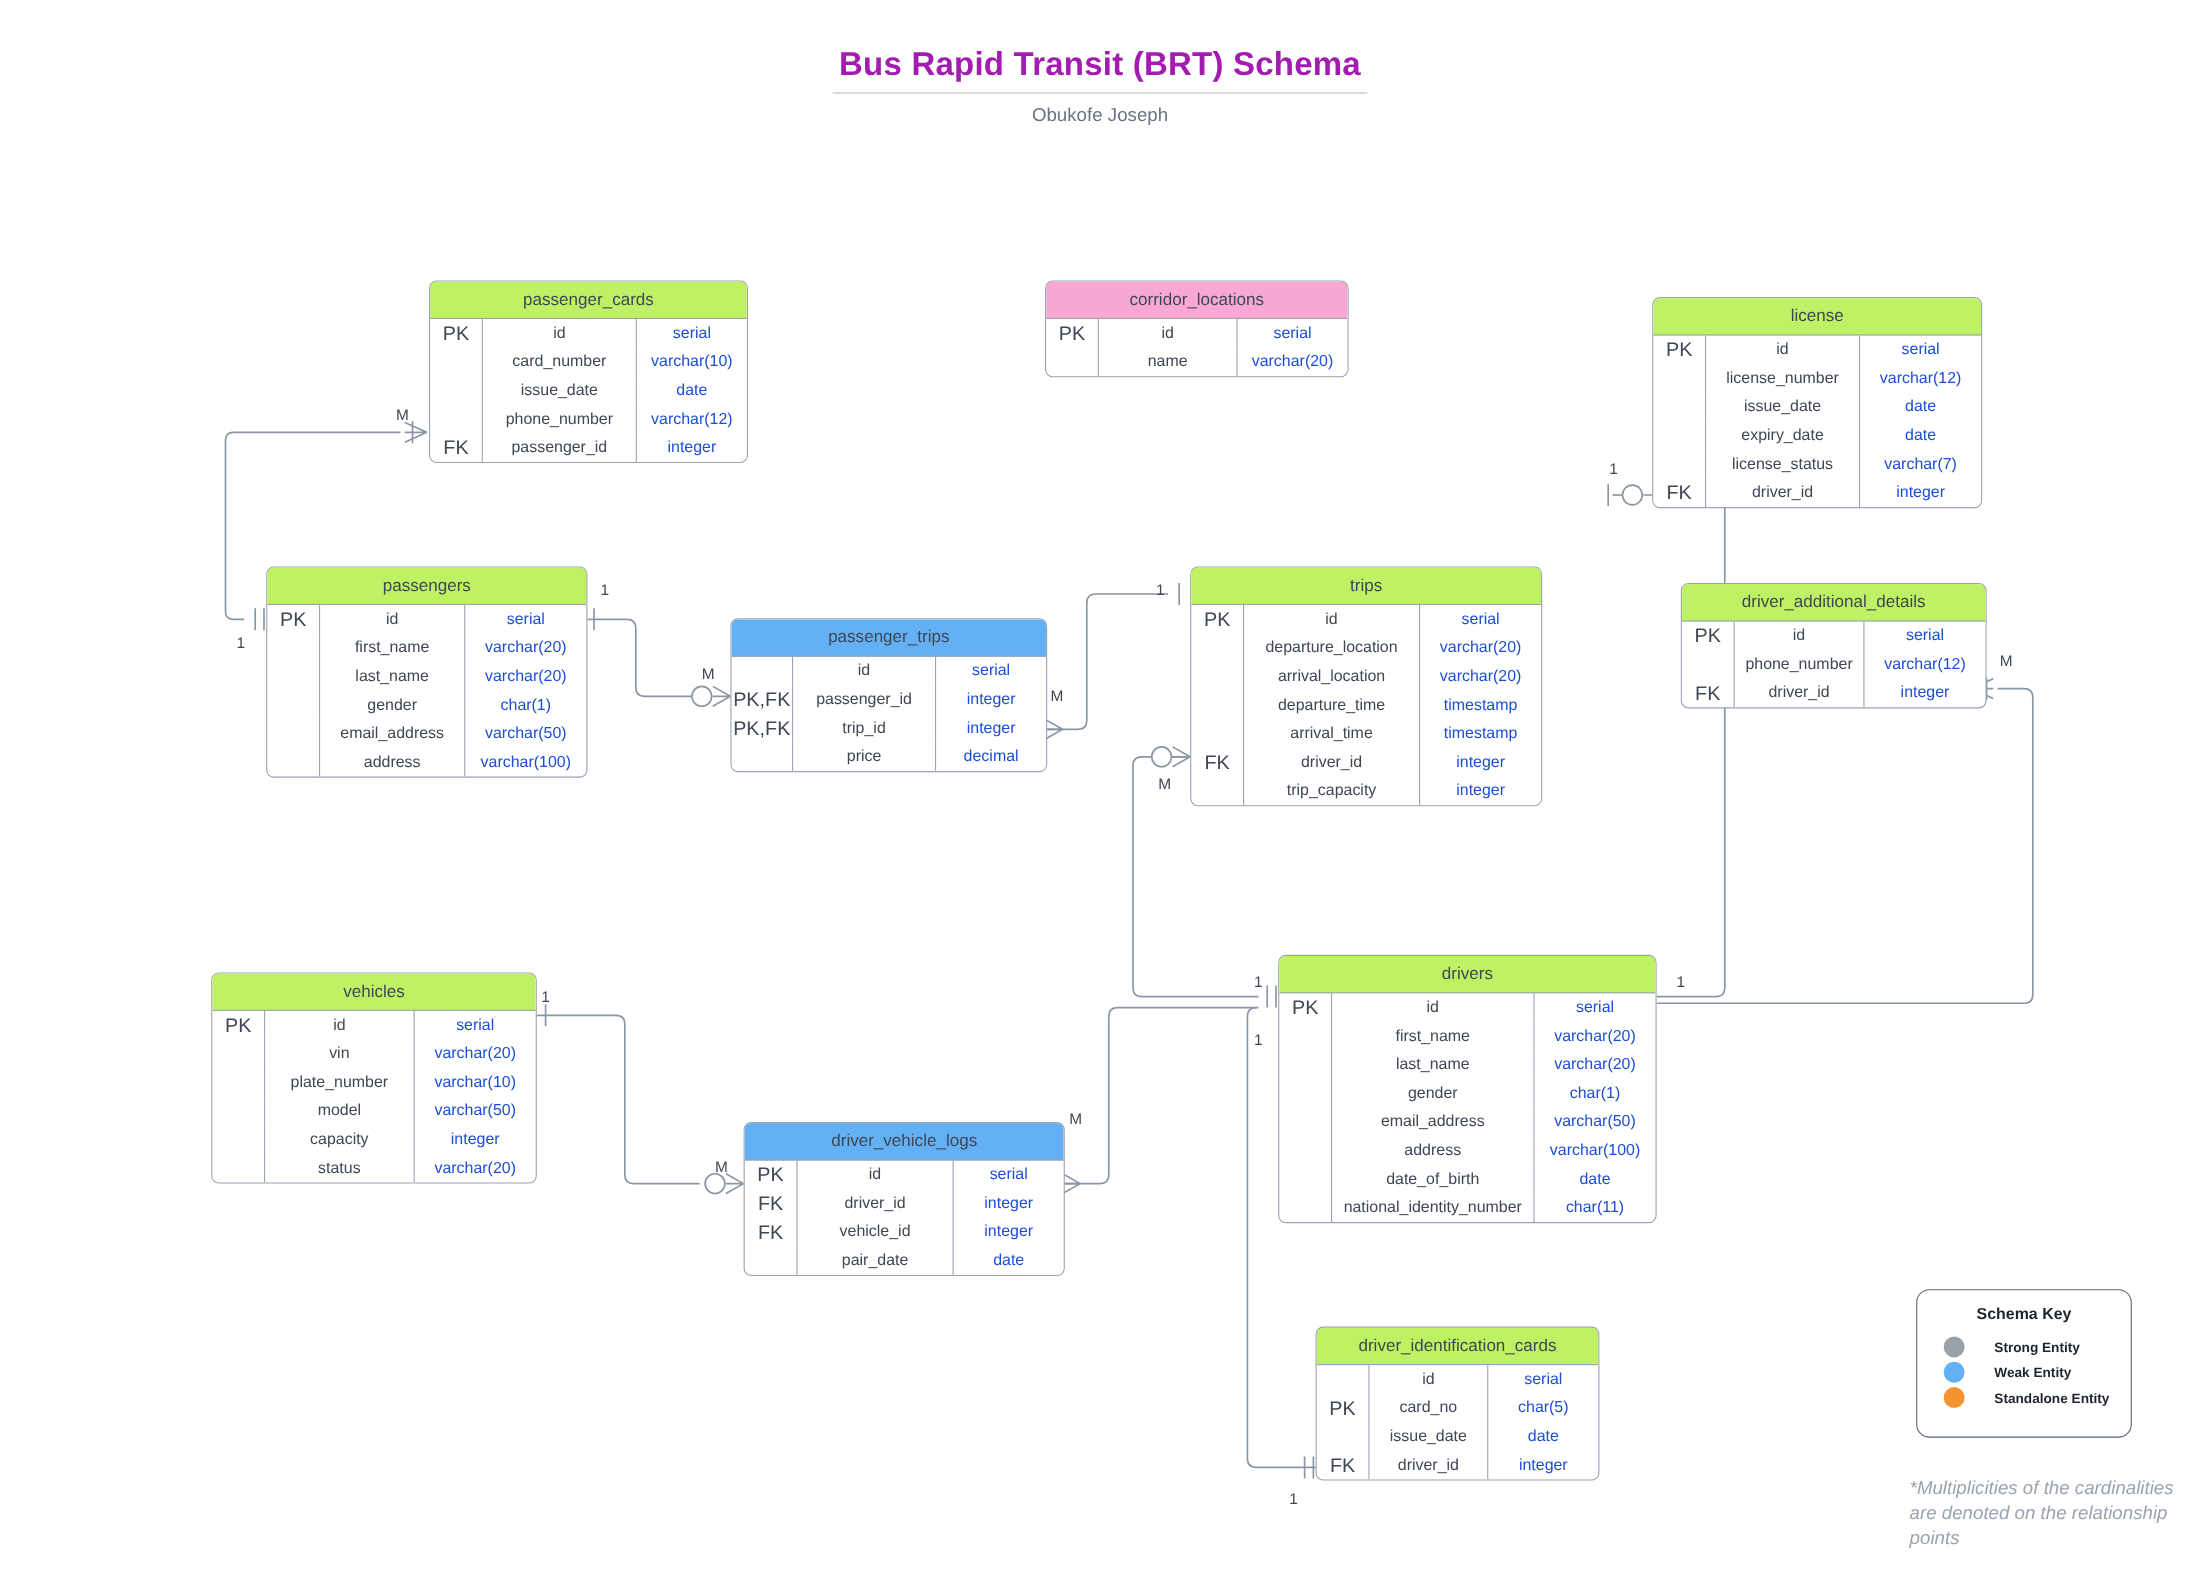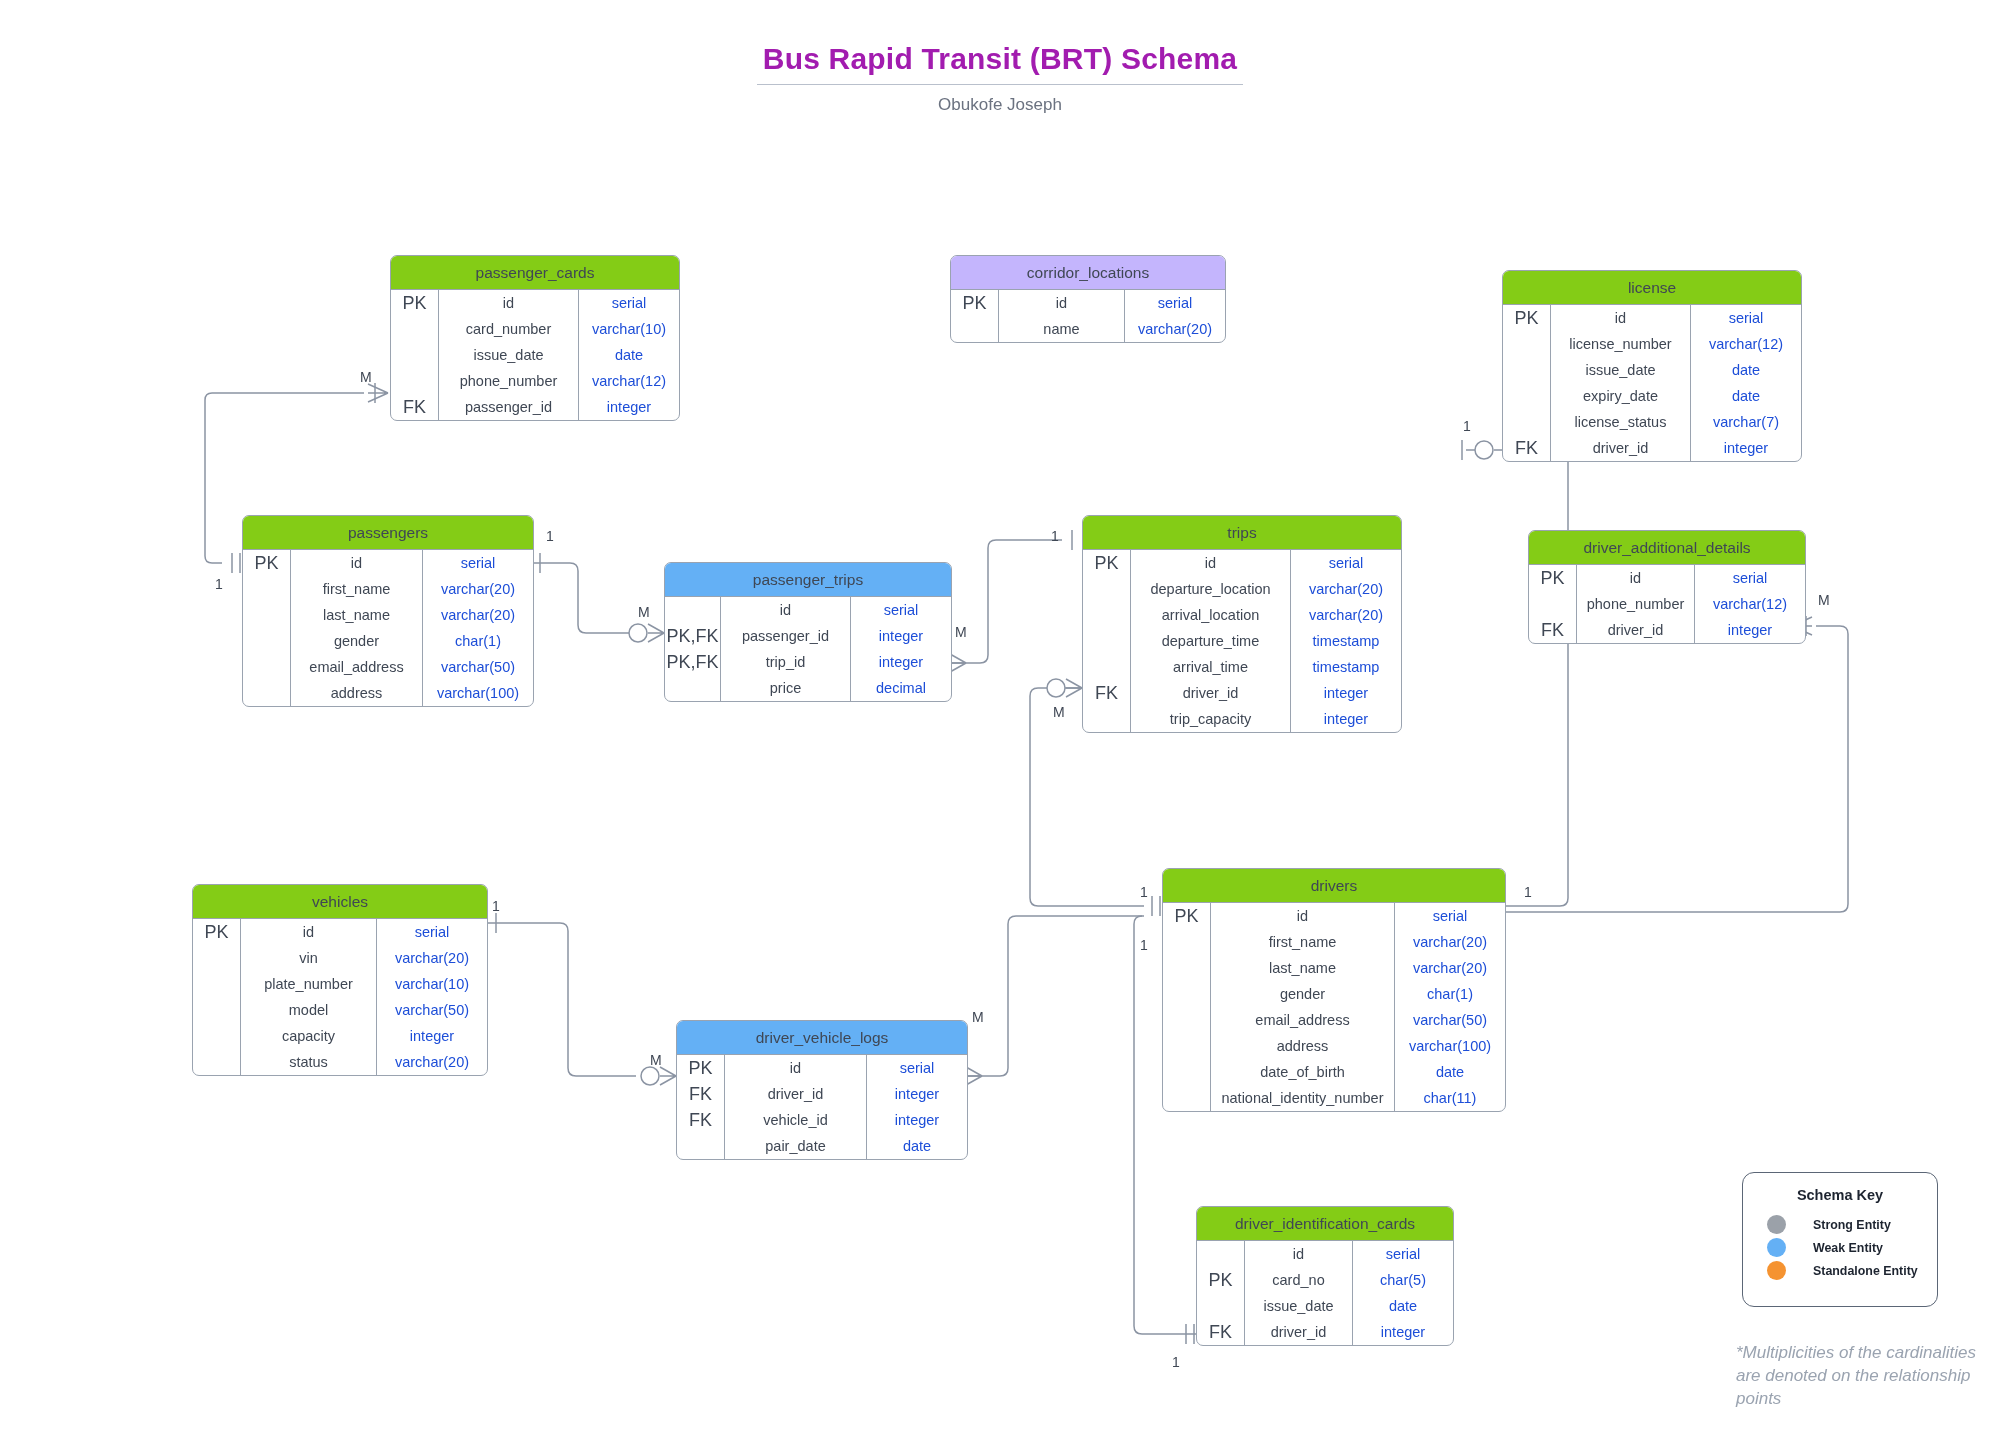--- a/index.html
+++ b/index.html
@@ -50,25 +50,25 @@
     background:#ffffff;
     box-sizing:border-box;
     overflow:hidden;
   }
   .entity-header{
     text-align:center;
     font-size:15.5px;
     color:#3f4754;
     padding:8px 4px 8px 4px;
     border-bottom:1.2px solid #9aa3b0;
-    background:#84cc16;
+    background:#bef264;
     line-height:1.1;
   }
   .entity.weak > .entity-header{ background:#64b0f5; }
-  .entity.standalone > .entity-header{ background:#c4b5fd; }
+  .entity.standalone > .entity-header{ background:#f9a8d4; }
   .rows{ display:block; }
   .row{
     display:flex;
     align-items:stretch;
     height:26px;
   }
   .c-key{
     width:48px;
     min-width:48px;
     display:flex;align-items:center;justify-content:center;

